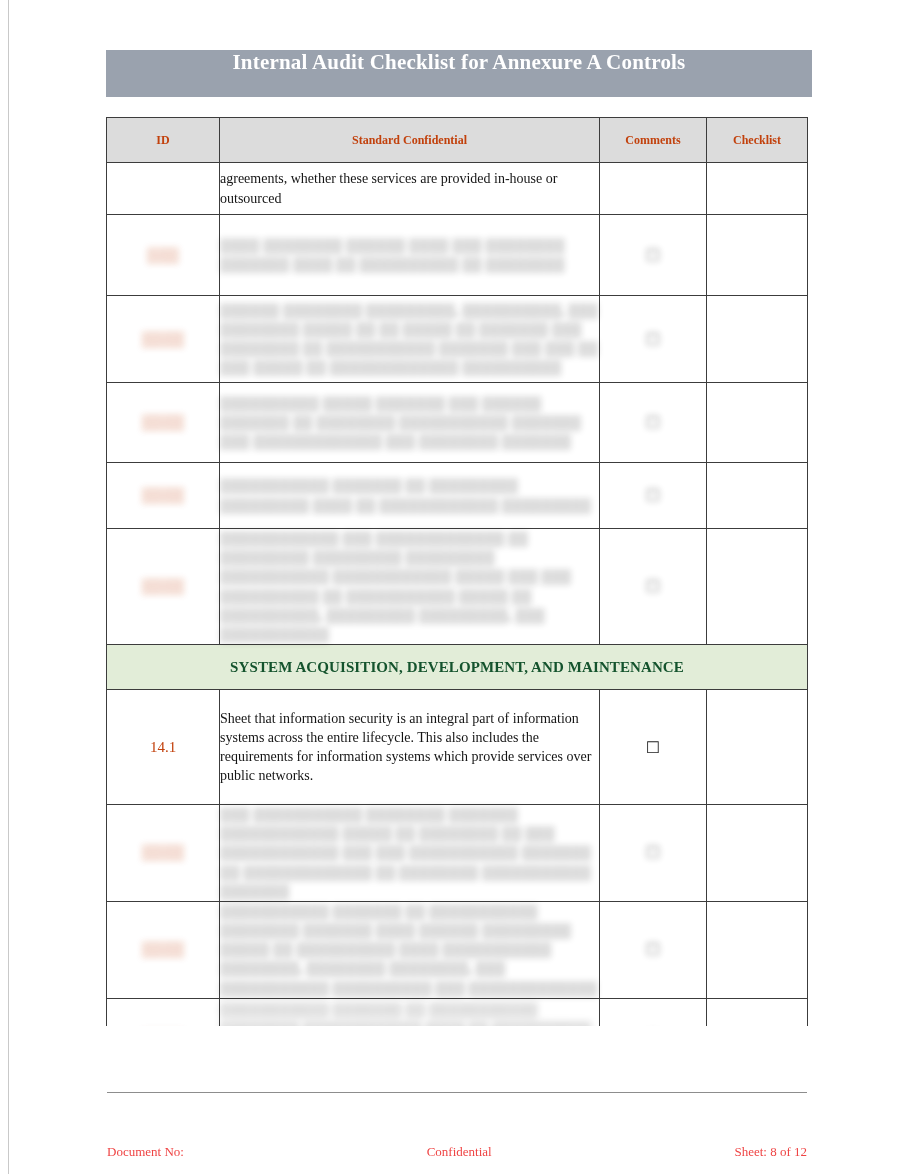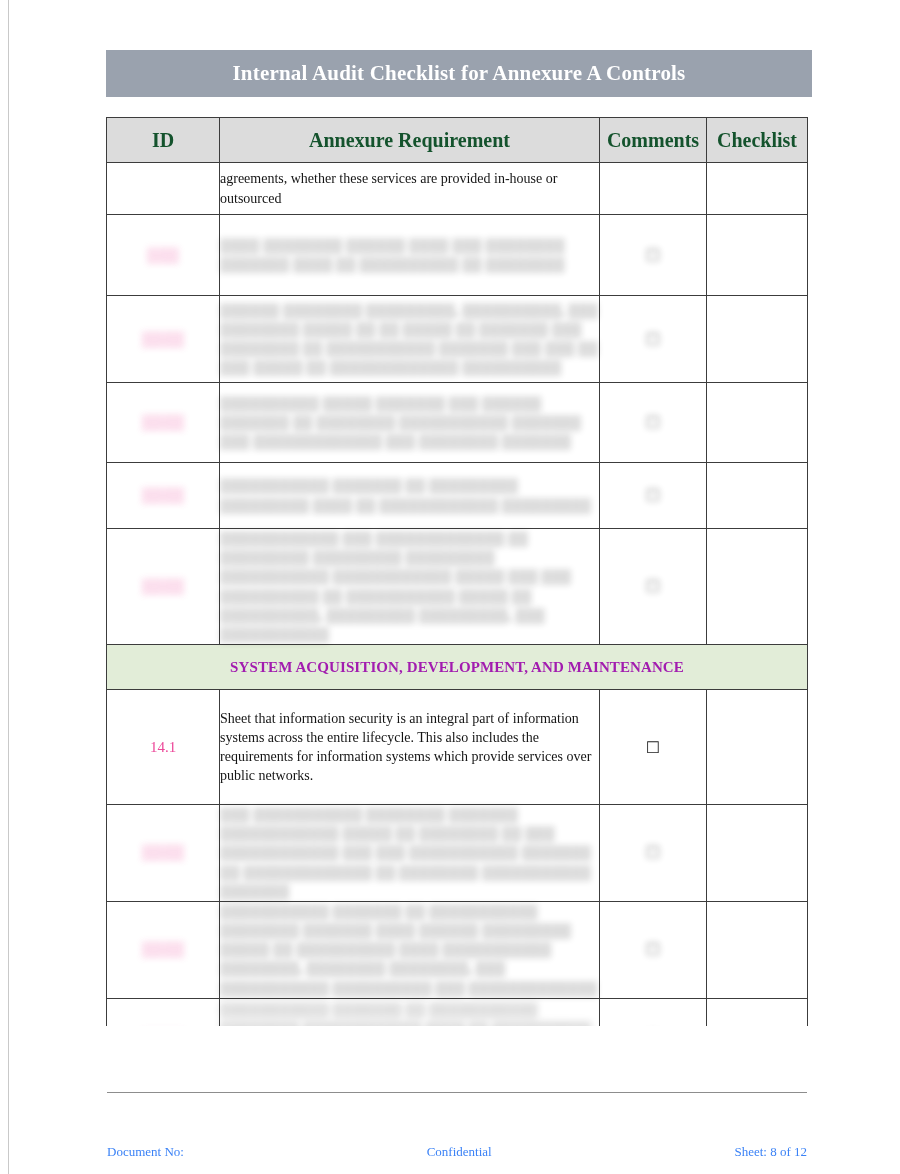--- a/index.html
+++ b/index.html
@@ -35,21 +35,20 @@
 
   
   .title-banner {
     position: absolute;
     left: 106px;
     top: 50px;
     width: 706px;
     height: 47px;
     background: #9aa2ae;
     display: flex;
-    align-items: center;
     justify-content: center;
   }
   .title-banner .title-text {
     color: #ffffff;
     font-size: 21px;
     font-weight: bold;
     letter-spacing: 0.2px;
     white-space: nowrap;
   }
 
@@ -69,30 +68,30 @@
   }
 
   .col-id      { width: 113px; }
   .col-req     { width: 380px; }
   .col-comp    { width: 107px; }
   .col-comment { width: 101px; }
 
   thead th {
     background: #dcdcdc;
     height: 44px;
-    font-size: 20px;
+    font-size: 12px;
     font-weight: bold;
     text-align: center;
-    color: #14532d;
+    color: #c2410c;
   }
 
   .cell-id {
     text-align: center;
     font-size: 15px;
-    color: #ec4899;
+    color: #c2410c;
   }
   .cell-req {
     padding: 8px 10px 8px 11px;
     font-size: 14px;
     line-height: 1.37;
     color: #141414;
   }
   .cell-comp {
     text-align: center;
     font-size: 16px;
@@ -101,21 +100,21 @@
   .cell-comment { }
 
   
   .section-row td {
     background: #e2edd8;
     height: 44px;
     text-align: center;
     font-size: 15px;
     font-weight: bold;
     letter-spacing: 0.1px;
-    color: #a21caf;
+    color: #14532d;
   }
 
   
   .blurred {
     filter: blur(3.2px);
     opacity: 0.62;
     user-select: none;
   }
   .blur-strong { filter: blur(3.6px); opacity: 0.55; }
 
@@ -137,21 +136,21 @@
     width: 700px;
     height: 1px;
     background: #8d8d8d;
   }
   .footer {
     position: absolute;
     left: 107px;
     top: 1096px;
     width: 700px;
     font-size: 13px;
-    color: #3b82f6;
+    color: #ef4444;
     line-height: 1.25;
   }
   .footer-row {
     display: flex;
     justify-content: space-between;
     align-items: baseline;
   }
   .footer-left  { text-align: left;  flex: 0 0 auto; }
   .footer-mid   { text-align: center; flex: 1 1 auto; margin-top: 48px; }
   .footer-right { text-align: center; flex: 0 0 auto; }
@@ -170,21 +169,21 @@
   <table class="audit-table">
     <colgroup>
       <col class="col-id">
       <col class="col-req">
       <col class="col-comp">
       <col class="col-comment">
     </colgroup>
     <thead>
       <tr>
         <th>ID</th>
-        <th>Annexure Requirement</th>
+        <th>Standard Confidential</th>
         <th>Comments</th>
         <th>Checklist</th>
       </tr>
     </thead>
     <tbody>
 
       <tr style="height:52px;">
         <td class="cell-id"></td>
         <td class="cell-req">agreements, whether these services are provided in-house or outsourced</td>
         <td class="cell-comp"></td>

